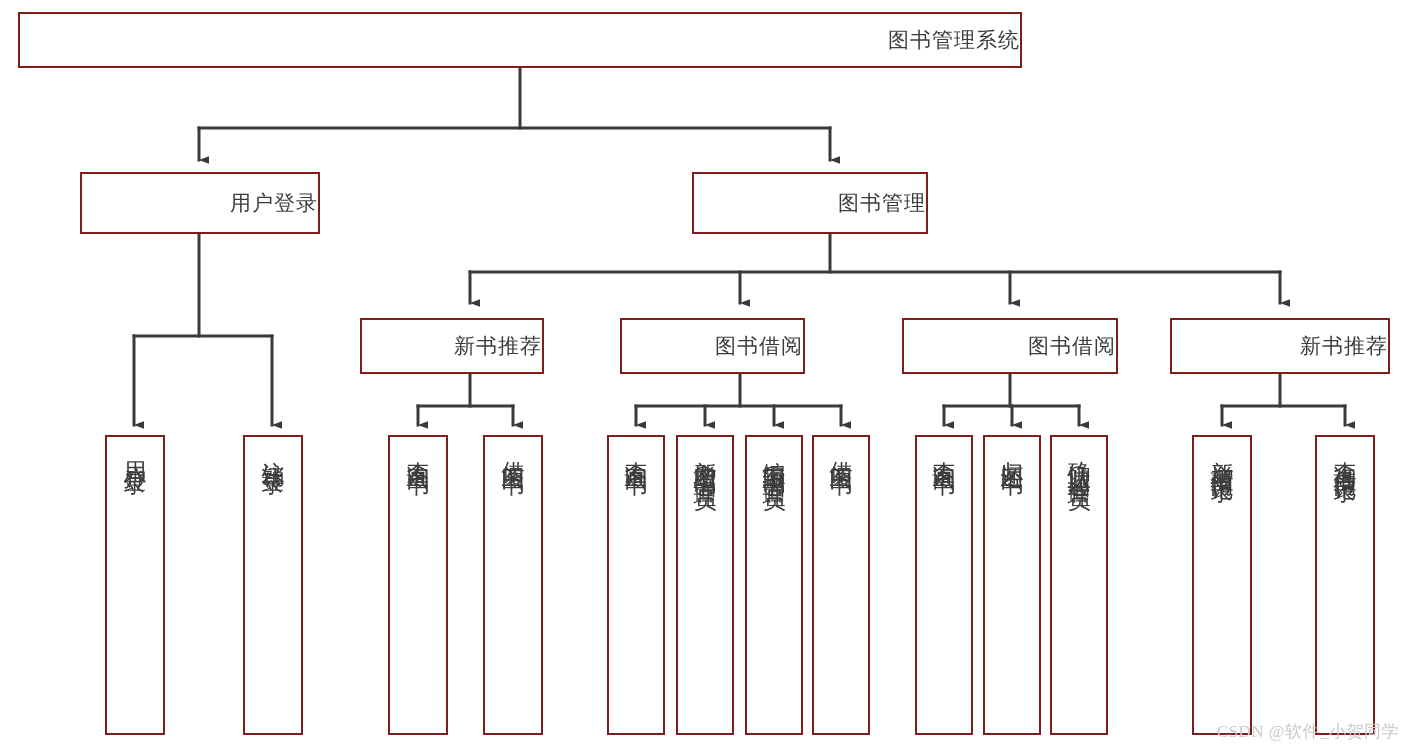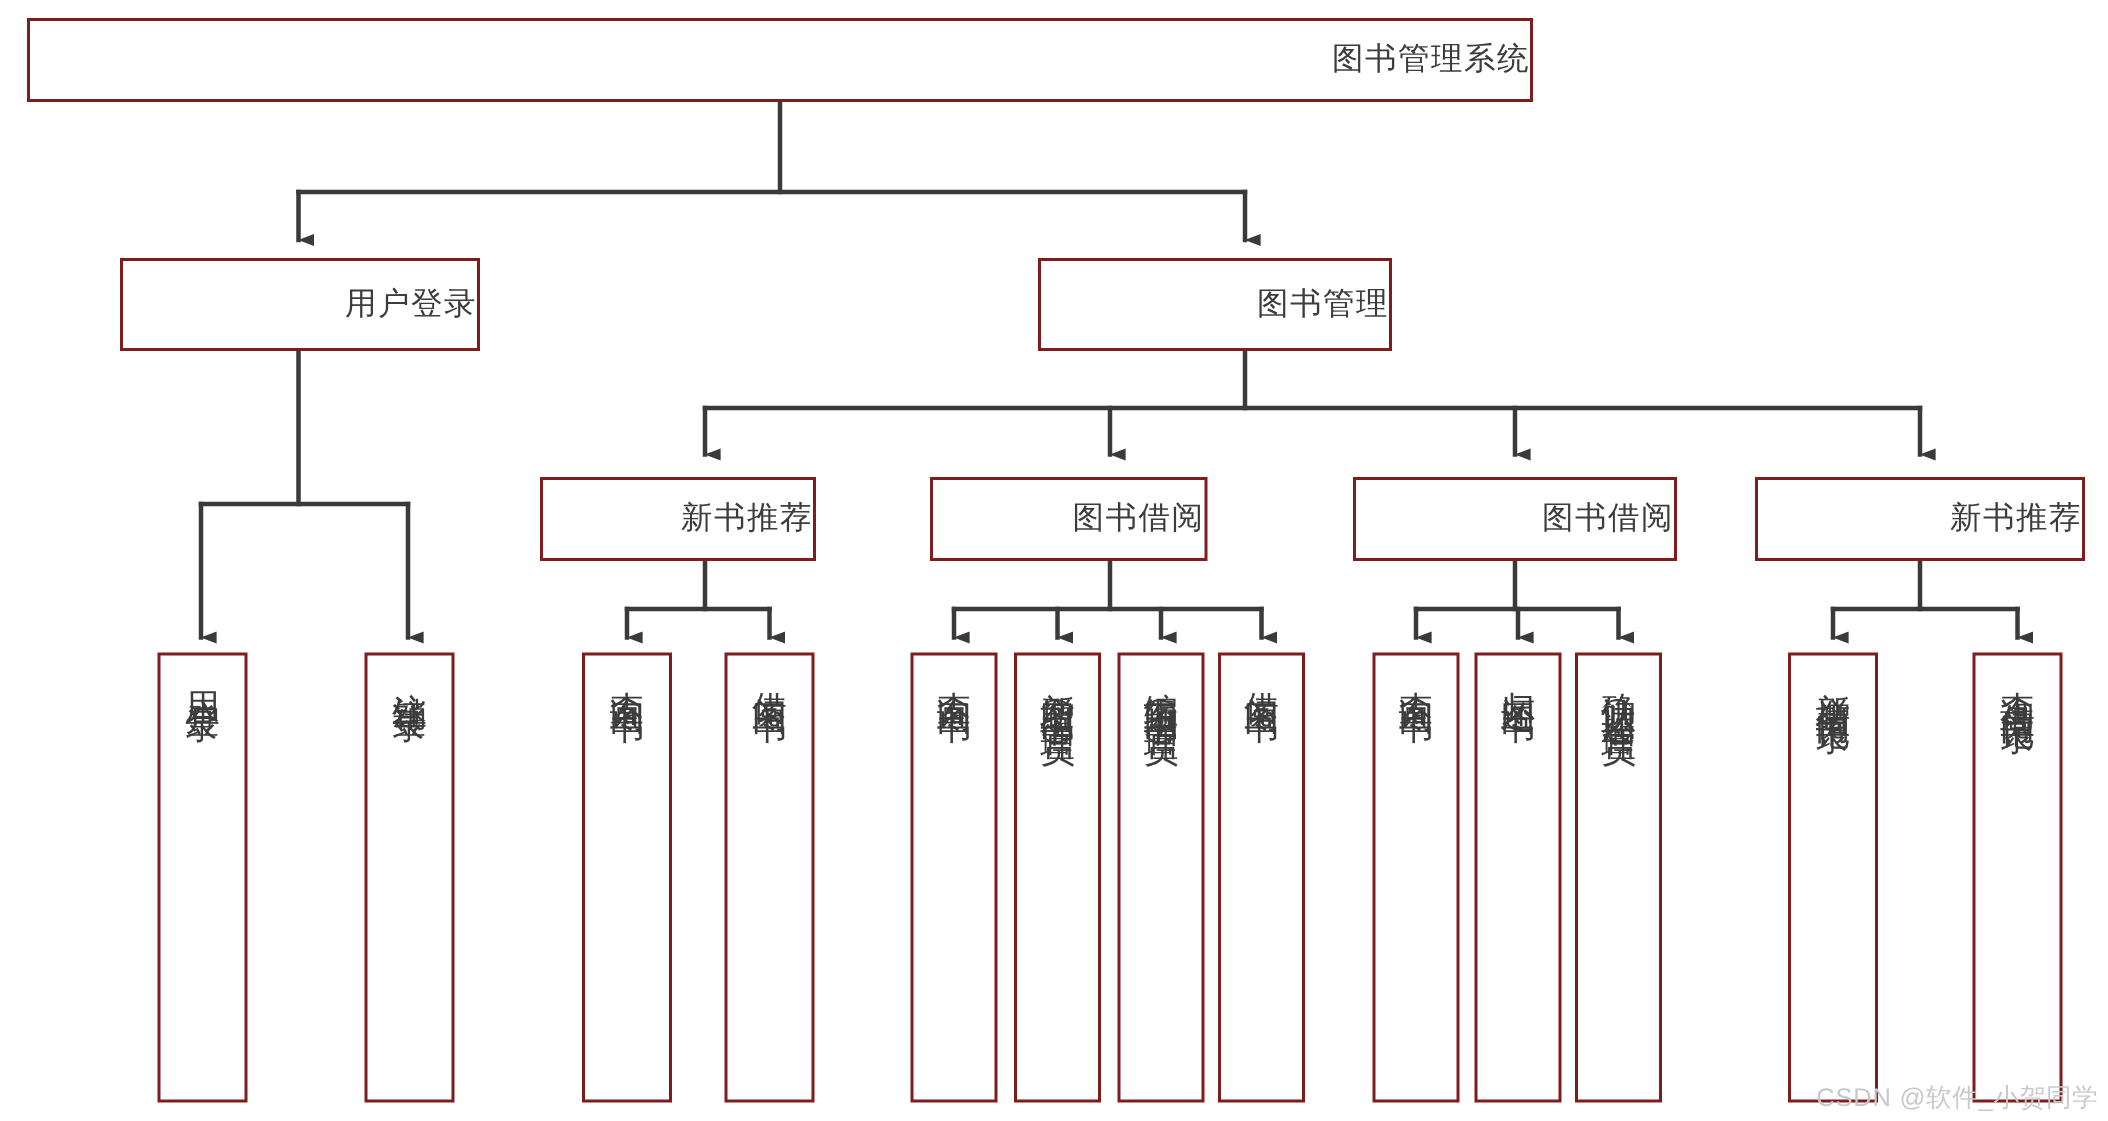--- a/index.html
+++ b/index.html
@@ -7,21 +7,21 @@
   #stage{position:relative;width:1405px;height:747px;background:#ffffff;overflow:hidden;}
   #wires{position:absolute;left:0;top:0;width:1405px;height:747px;}
   .node{position:absolute;box-sizing:border-box;background:#ffffff;border:2px solid #7f1d1d;
         display:flex;align-items:center;justify-content:flex-end;color:#3c3c3c;}
   .node .lbl{display:block;text-align:center;line-height:1.05;}
   .node.h .lbl{font-size:21px;letter-spacing:1px;white-space:nowrap;}
   .node.v{padding:6px 0;align-items:flex-start;}
   .node.v .lbl{writing-mode:vertical-rl;text-orientation:upright;font-size:23px;
                letter-spacing:4px;line-height:1.0;margin:0 auto;}
   .watermark{position:absolute;right:6px;bottom:4px;font-size:17px;color:#c9c9c9;
-             letter-spacing:.5px;white-space:nowrap;}
+             letter-spacing:.5px;white-space:nowrap;font-family:Liberation Serif, serif;}
 </style>
 </head>
 <body>
 
 <div id="stage">
 
   <svg id="wires" viewBox="0 0 1405 747">
     <defs>
       <marker id="arw" markerWidth="9" markerHeight="11" refX="4.3" refY="10.4" orient="auto" markerUnits="userSpaceOnUse">
         <path d="M0.3,0 L8.3,0 L4.3,10.6 Z" fill="#3a3a3a"></path>

